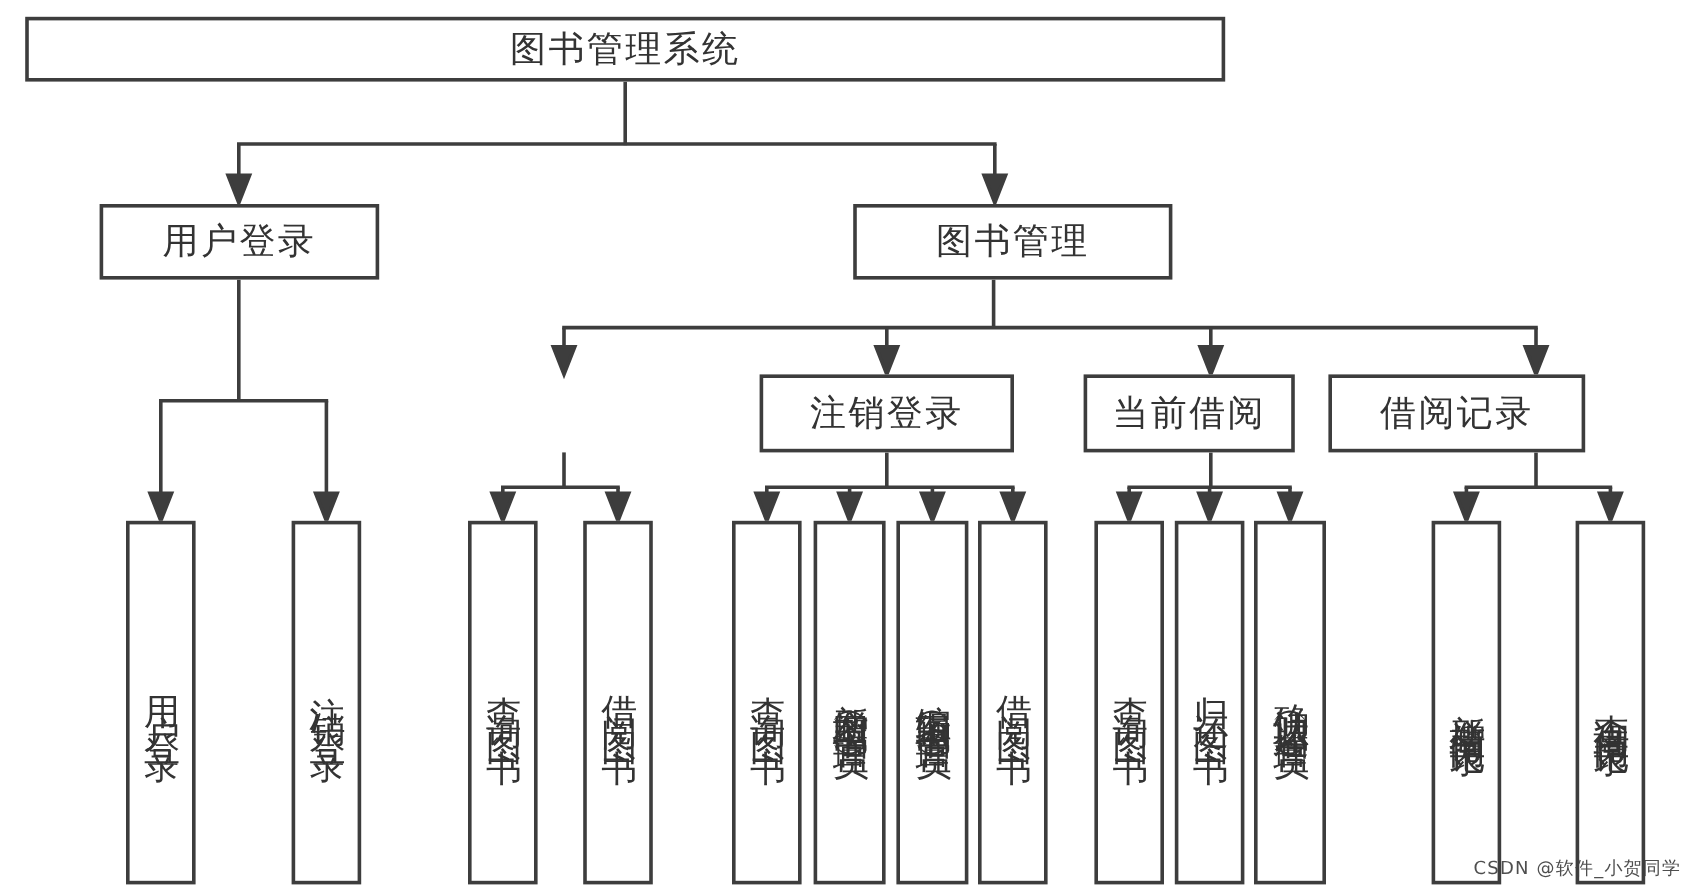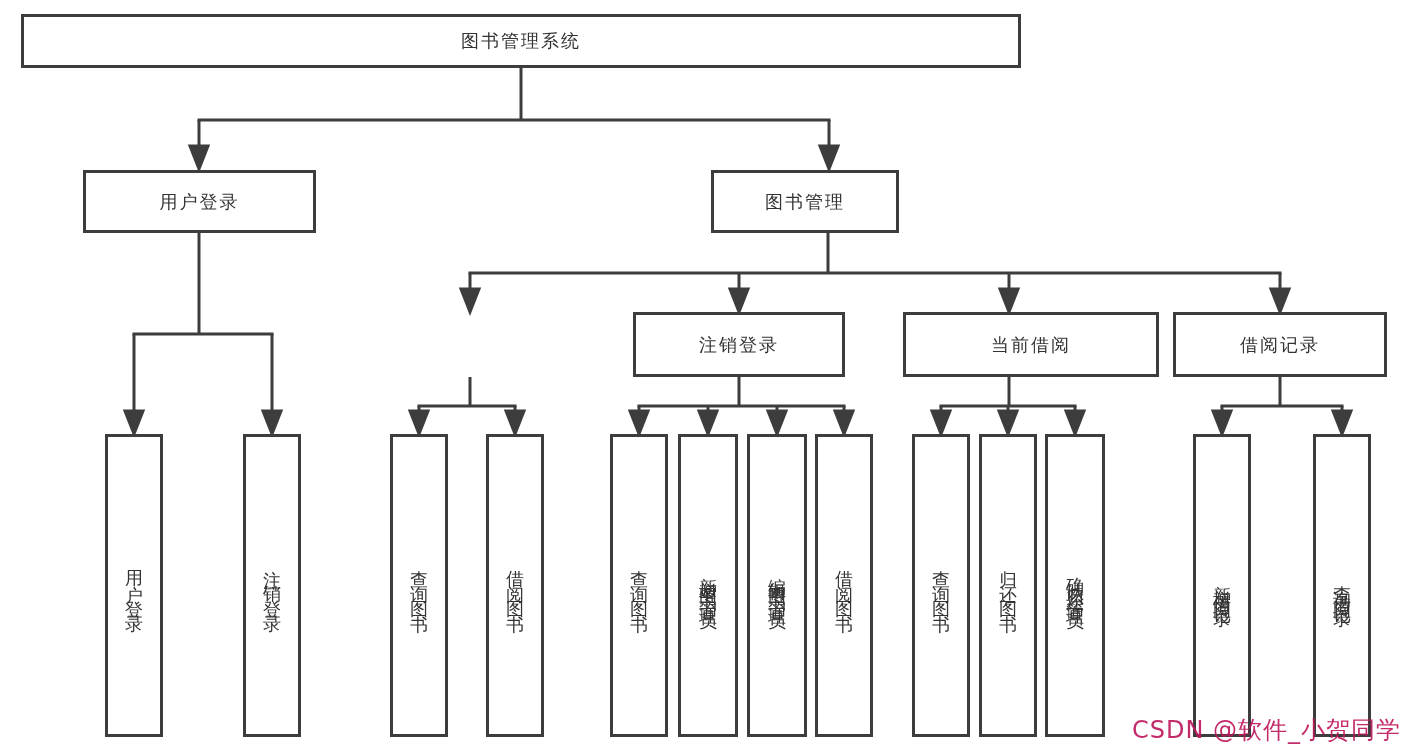--- a/index.html
+++ b/index.html
@@ -23,42 +23,42 @@
   }
   .node {
     position: absolute;
     box-sizing: border-box;
     border: 3px solid #3d3d3d;
     background: #ffffff;
     display: flex;
     align-items: center;
     justify-content: center;
     color: #333333;
-    font-size: 18px;
+    font-size: 30px;
     letter-spacing: 2px;
     white-space: nowrap;
   }
   .node.leaf {
     letter-spacing: normal;
   }
   .vtext {
     writing-mode: vertical-rl;
     text-orientation: mixed;
     line-height: 1;
     letter-spacing: 5px;
   }
   .vtext.v-short {
     letter-spacing: 15px;
   }
   .watermark {
     position: absolute;
     right: 4px;
     top: 714px;
-    font-size: 24px;
-    color: #be185d;
+    font-size: 15px;
+    color: #404040;
     opacity: 0.92;
     letter-spacing: 1px;
     white-space: nowrap;
   }
 </style>
 </head>
 <body>
 
 <div class="stage">
 
@@ -124,31 +124,31 @@
     <polygon points="1333,411 1351,411 1342,434"></polygon>
   </svg>
 
   <div class="node" style="left:21px; top:14px; width:1000px; height:54px;">
     <span>图书管理系统</span>
   </div>
 
   <div class="node" style="left:83px; top:170px; width:233px; height:63px;">
     <span>用户登录</span>
   </div>
-  <div class="node" style="left:711px; top:170px; width:188px; height:63px;">
+  <div class="node" style="left:711px; top:170px; width:266px; height:63px;">
     <span>图书管理</span>
   </div>
 
   <div class="node" style="left:633px; top:312px; width:212px; height:65px;">
     <span>注销登录</span>
   </div>
-  <div class="node" style="left:903px; top:312px; width:256px; height:65px;">
+  <div class="node" style="left:903px; top:312px; width:176px; height:65px;">
     <span>当前借阅</span>
   </div>
-  <div class="node" style="left:1173px; top:312px; width:214px; height:65px;">
+  <div class="node" style="left:1107px; top:312px; width:214px; height:65px;">
     <span>借阅记录</span>
   </div>
 
   <div class="node leaf" style="left:105px; top:434px; width:58px; height:303px;">
     <span class="vtext v-short">用户登录</span>
   </div>
   <div class="node leaf" style="left:243px; top:434px; width:58px; height:303px;">
     <span class="vtext v-short">注销登录</span>
   </div>
 

